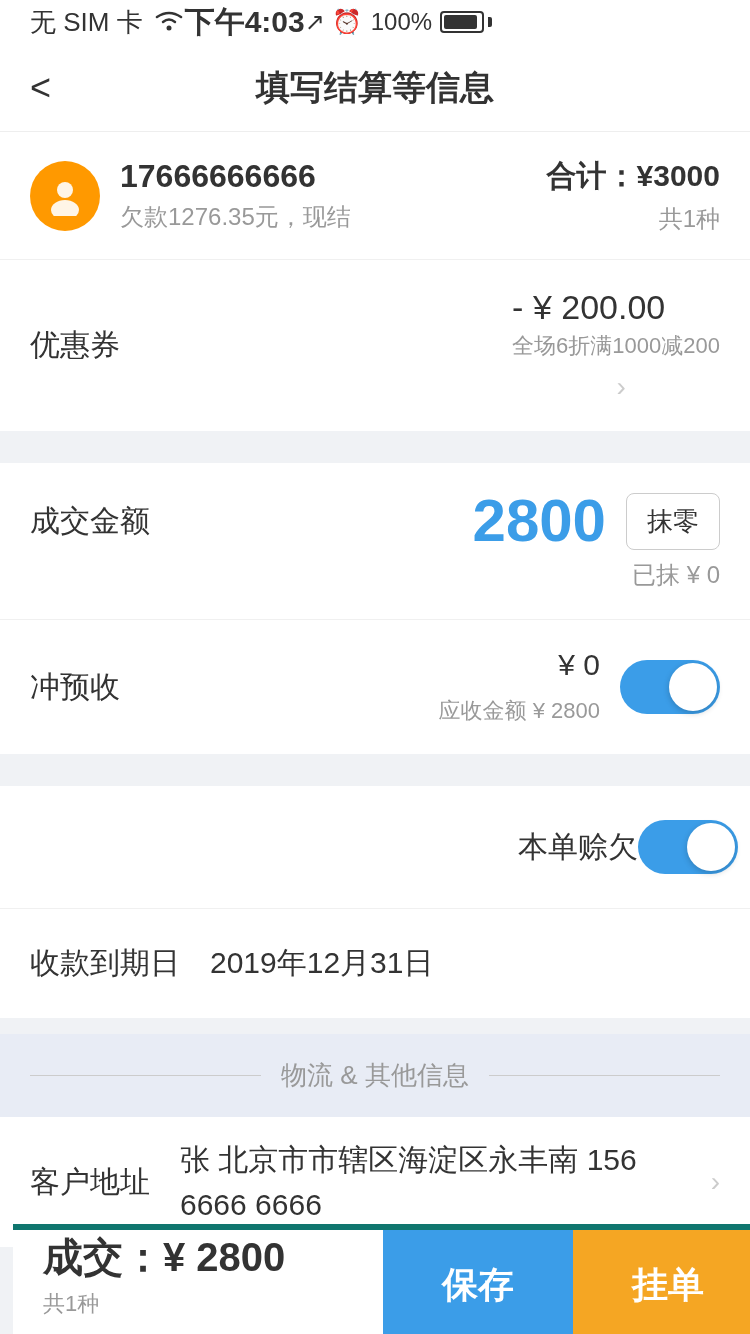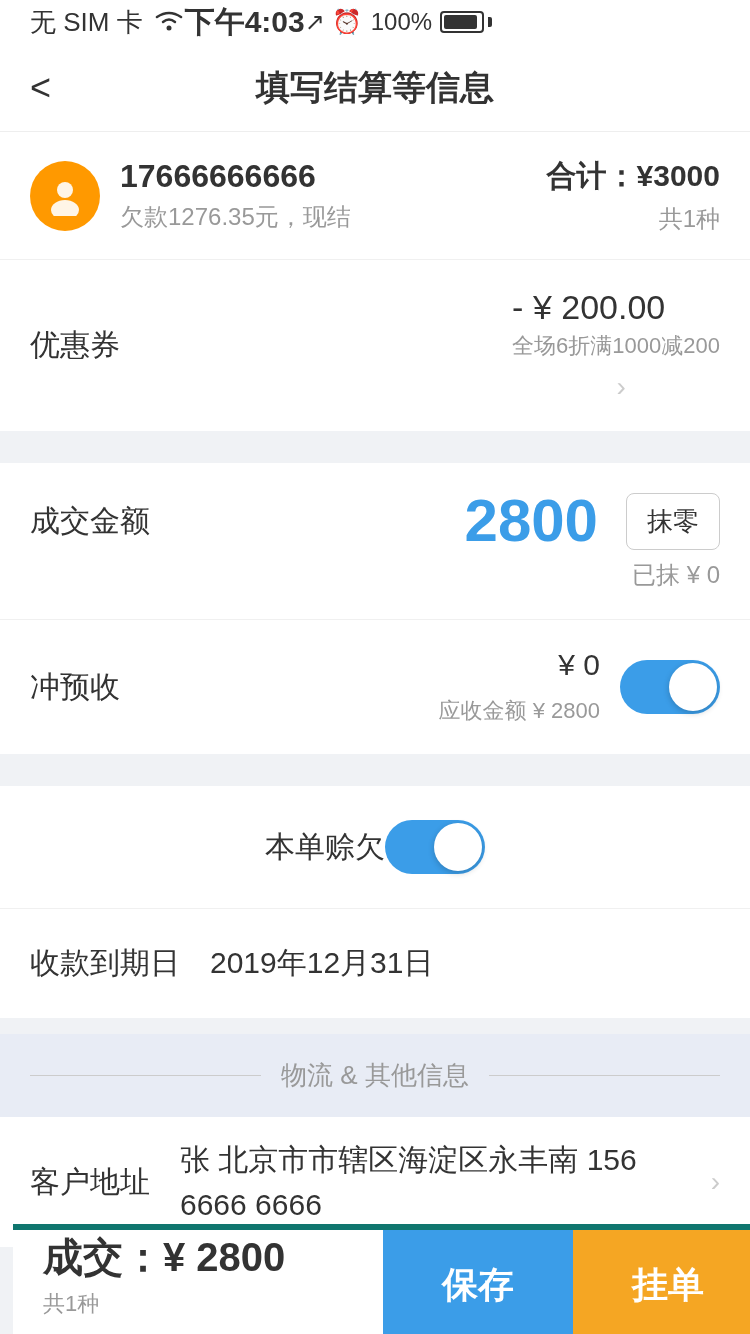--- a/index.html
+++ b/index.html
@@ -111,21 +111,21 @@
       background: #fff;
       padding: 28px 30px;
       margin-bottom: 0;
     }
     .deal-row {
       display: flex;
       align-items: center;
       justify-content: space-between;
     }
     .deal-label { font-size: 30px; color: #333; }
-    .deal-right { display: flex; align-items: center; gap: 28px; }
+    .deal-right { display: flex; align-items: center; gap: 20px; }
     .deal-amount { font-size: 60px; font-weight: 600; color: #3b9de8; line-height: 1; }
     .round-btn {
       border: 1.5px solid #ccc;
       border-radius: 8px;
       padding: 10px 20px;
       font-size: 26px;
       color: #333;
       background: #fff;
       cursor: pointer;
     }
@@ -161,22 +161,22 @@
     
     .divider-section {
       height: 16px;
       background: #f0f2f5;
     }
 
     
     .debt-row {
       display: flex;
       align-items: center;
-      justify-content: center;
-      padding: 34px 30px;
+      justify-content: flex-end;
+      padding: 34px 12px;
       background: #fff;
     }
     .debt-label { font-size: 30px; color: #333; }
 
     
     .due-date-row {
       display: flex;
       align-items: center;
       padding: 34px 30px;
       background: #fff;

